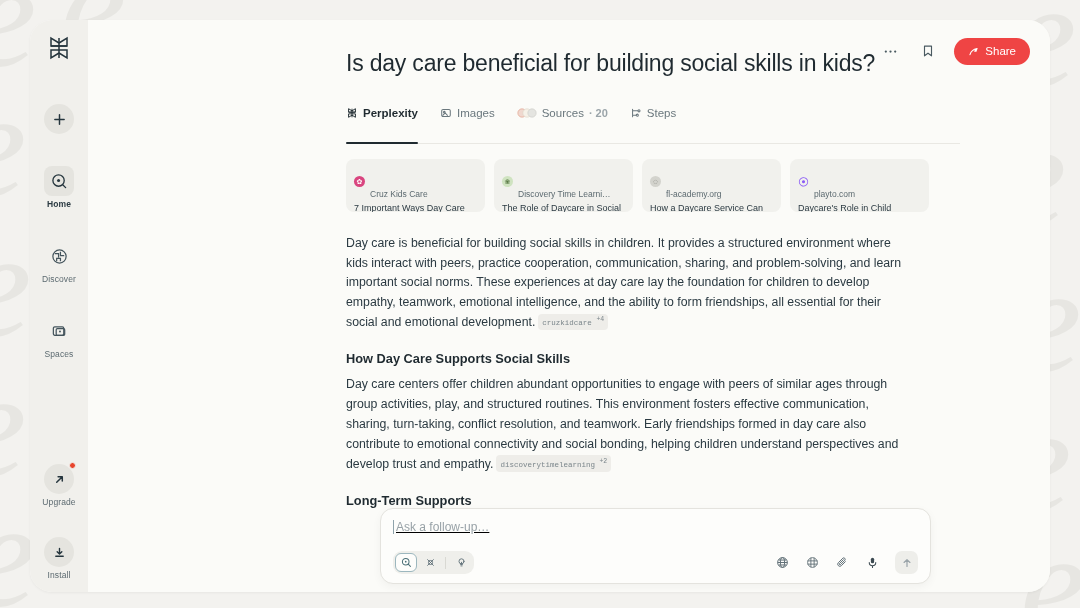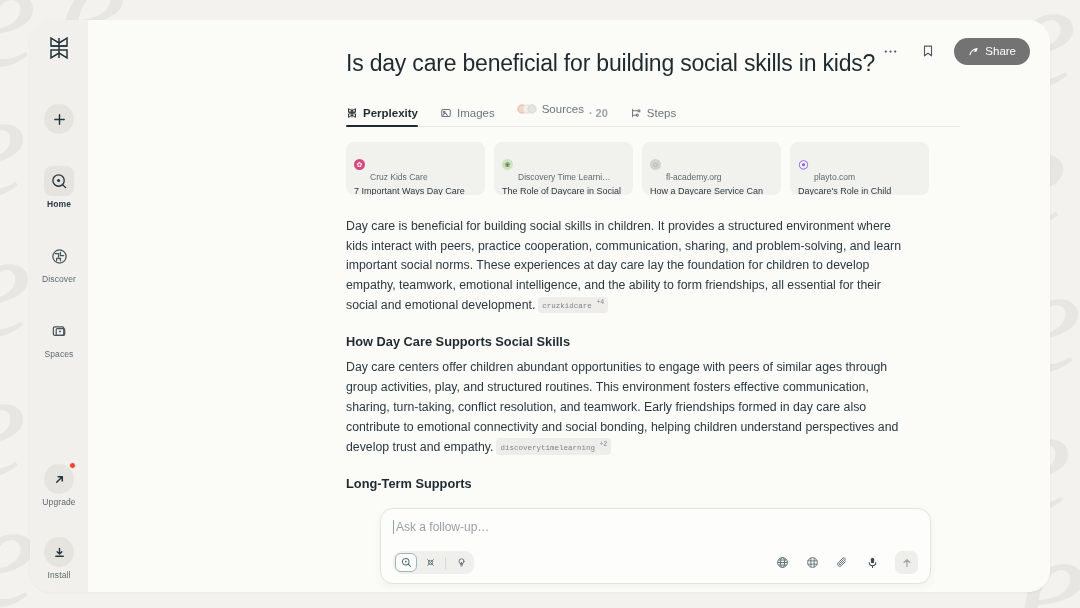--- a/index.html
+++ b/index.html
@@ -85,21 +85,21 @@
     display: flex; align-items: center; justify-content: flex-end;
     gap: 14px; padding-right: 20px;
   }
   .icon-btn {
     width: 24px; height: 24px;
     display: flex; align-items: center; justify-content: center;
     color: #4a5a61; cursor: pointer; border-radius: 6px;
   }
   #share-btn {
     display: flex; align-items: center; gap: 6px;
-    background: #737373; color: #ffffff;
+    background: #ef4444; color: #ffffff;
     border: none; border-radius: 17px;
     height: 27px; padding: 0 14px;
     font-size: 11.5px; font-family: "Liberation Sans", sans-serif;
     cursor: pointer;
   }
   #content {
     position: absolute; top: 30px; left: 0; right: 0; bottom: 0;
     padding-left: 258px; padding-right: 90px;
   }
   #page-title {
@@ -107,23 +107,23 @@
     line-height: 1.2; letter-spacing: -.2px;
     max-width: 530px;
   }
   #tabs {
     display: flex; align-items: flex-end; gap: 22px;
     margin-top: 22px;
     border-bottom: 1px solid #e9e8e3;
     padding-bottom: 0;
   }
   .tab {
-    display: flex; align-items: center; gap: 5px;
+    display: flex; align-items: flex-end; gap: 5px;
     font-size: 11.5px; color: #6a777d;
-    padding-bottom: 7px; cursor: pointer;
+    padding-bottom: 24px; cursor: pointer;
     position: relative;
   }
   .tab.active { color: #1f2a30; font-weight: 600; }
   .tab.active::after {
     content: ""; position: absolute; left: 0; right: 0; bottom: -1px;
     height: 2px; background: #1f2a30; border-radius: 1px;
   }
   .tab-count { color: #9aa4a9; font-weight: 700; font-size: 11px; margin-top: 7px; }
   
   #sources {
@@ -175,21 +175,21 @@
   .cite sup { font-size: 6.5px; }
   
   #composer {
     position: absolute; left: 292px; bottom: 8px;
     width: 551px; height: 76px;
     background: #fdfdfb;
     border: 1px solid #e4e3de;
     border-radius: 13px;
     box-shadow: 0 3px 10px rgba(0,0,0,.045);
     padding: 11px 12px 9px 12px;
-    display: flex; flex-direction: column; justify-content: space-between;
+    display: flex; flex-direction: column; justify-content: space-between; text-decoration: underline;
   }
   #followup-input {
     border: none; outline: none; background: transparent;
     font-size: 12px; color: #2b3a42;
     font-family: "Liberation Sans", sans-serif;
     width: 100%;
     padding-left: 2px;
     border-left: 1px solid #8fa3ab;
   }
   #followup-input::placeholder { color: #98a2a7; }

